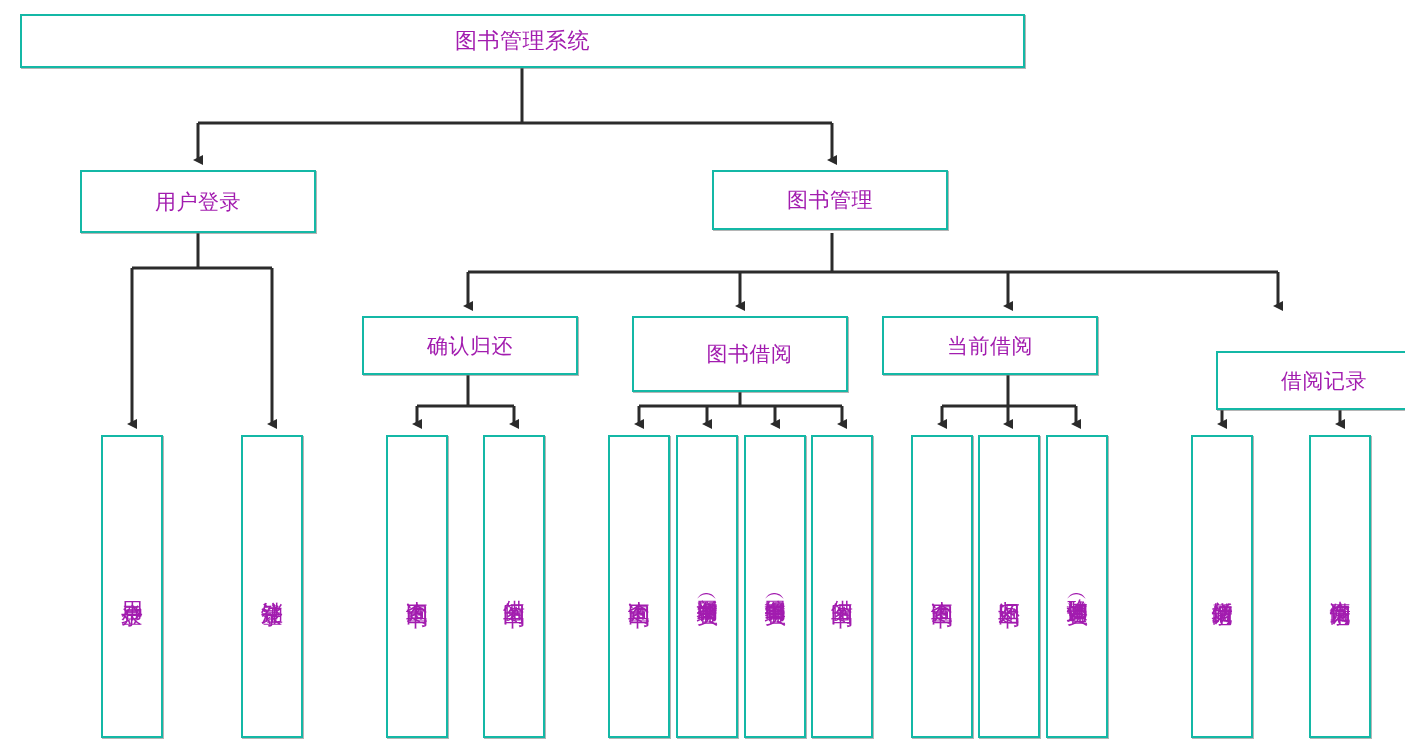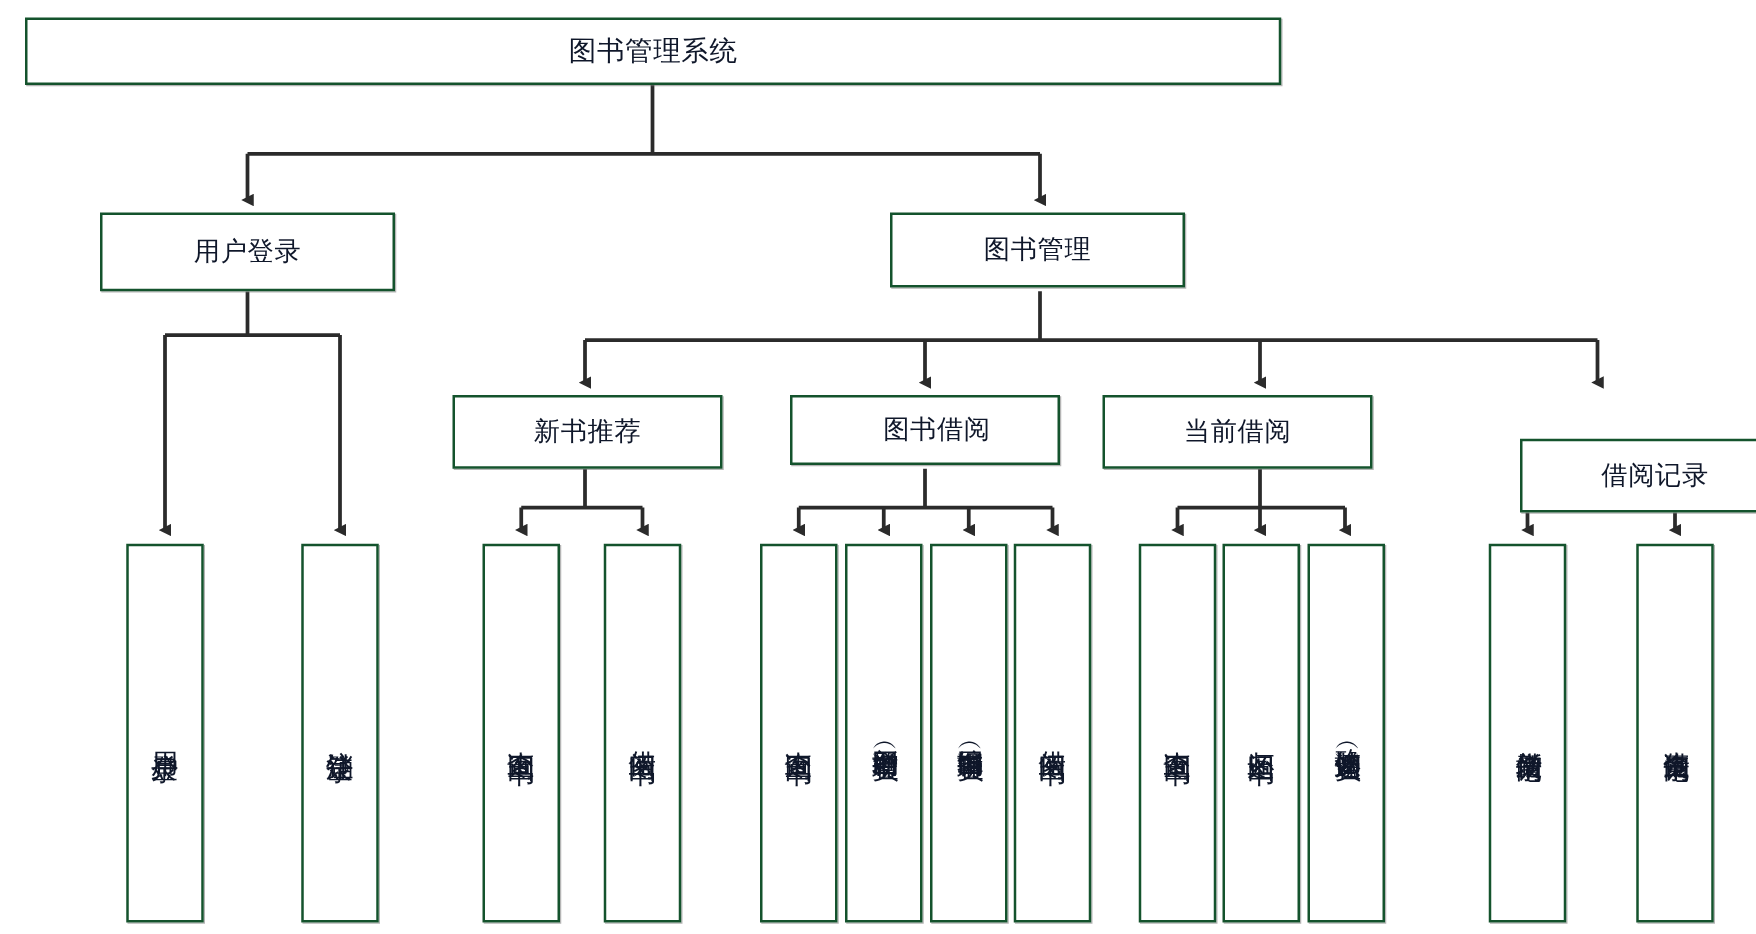--- a/index.html
+++ b/index.html
@@ -18,26 +18,26 @@
     position:absolute;
     left:0; top:0;
     width:1405px;
     height:747px;
     pointer-events:none;
   }
   .node{
     position:absolute;
     box-sizing:border-box;
     background:#ffffff;
-    border:2px solid #14532d;
+    border:2px solid #14b8a6;
     box-shadow:1px 1px 0 0 rgba(120,120,120,0.55);
     display:flex;
     align-items:center;
     justify-content:center;
-    color:#0f172a;
+    color:#a21caf;
   }
   .node .lbl{
     display:block;
     white-space:pre;
     line-height:1.12;
     letter-spacing:0.5px;
   }
   .node.horiz .lbl{
     font-size:21px;
   }
@@ -133,24 +133,24 @@
 
   <div class="node horiz" style="left:80px; top:170px; width:236px; height:63px;">
     <span class="lbl">用户登录</span>
   </div>
 
   <div class="node horiz" style="left:712px; top:170px; width:236px; height:60px;">
     <span class="lbl">图书管理</span>
   </div>
 
   <div class="node horiz" style="left:362px; top:316px; width:216px; height:59px;">
-    <span class="lbl">新书推荐</span>
-  </div>
-
-  <div class="node horiz" style="left:632px; top:316px; width:216px; height:56px;padding-left:19px;">
+    <span class="lbl">确认归还</span>
+  </div>
+
+  <div class="node horiz" style="left:632px; top:316px; width:216px; height:76px;padding-left:19px;">
     <span class="lbl">图书借阅</span>
   </div>
 
   <div class="node horiz" style="left:882px; top:316px; width:216px; height:59px;">
     <span class="lbl">当前借阅</span>
   </div>
 
   <div class="node horiz" style="left:1216px; top:316px; width:216px; height:59px;margin-top:35px;">
     <span class="lbl">借阅记录</span>
   </div>

